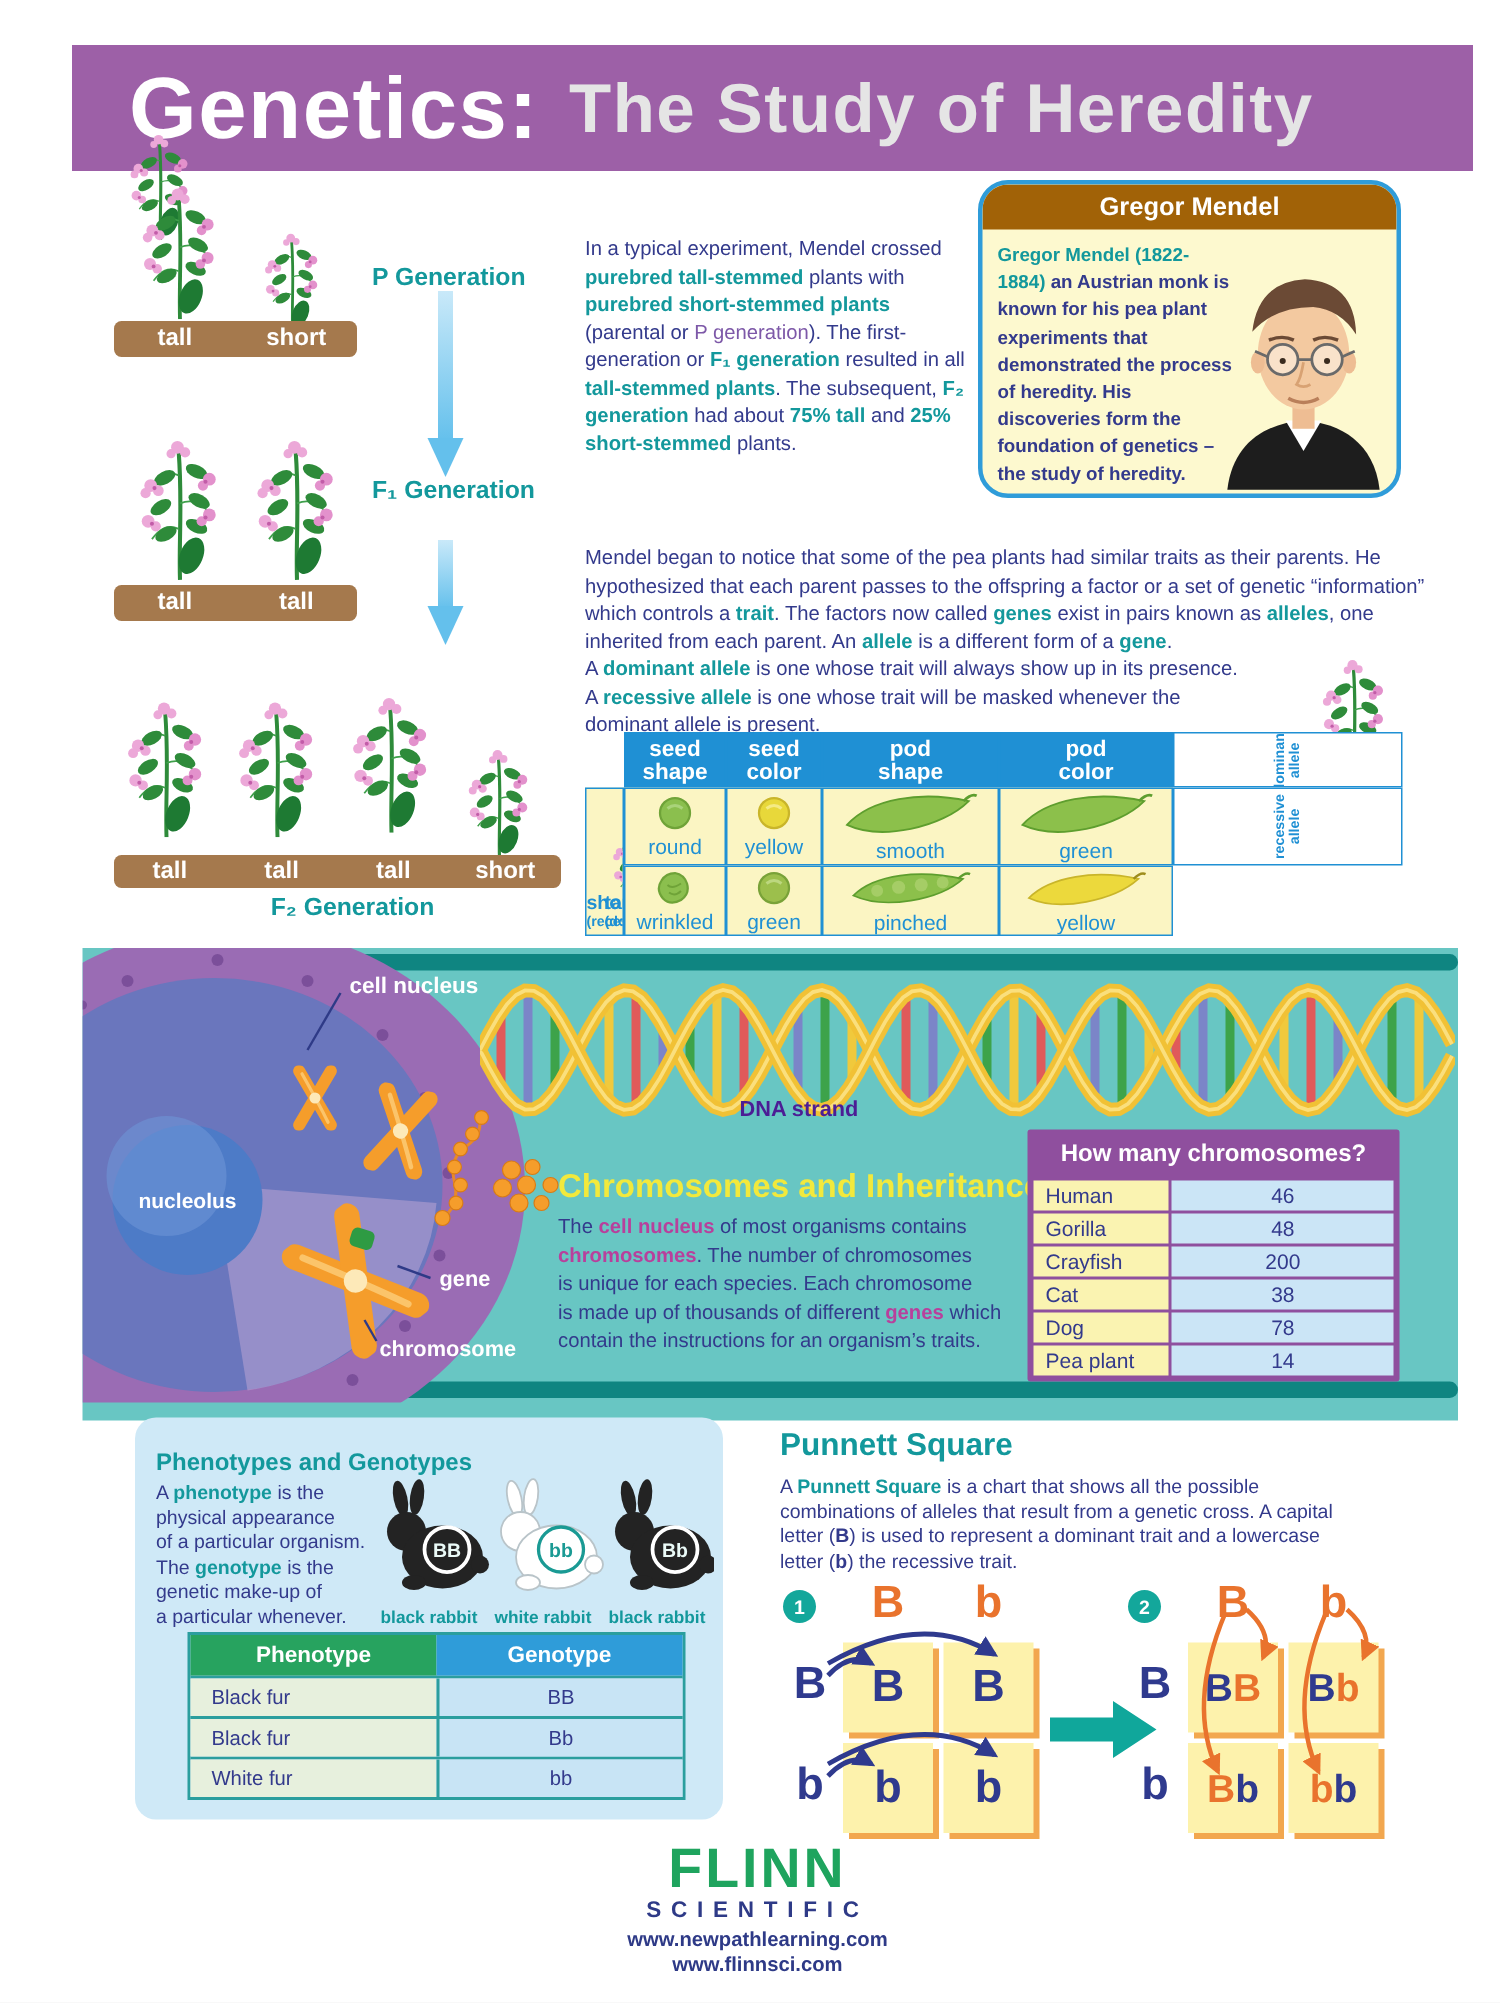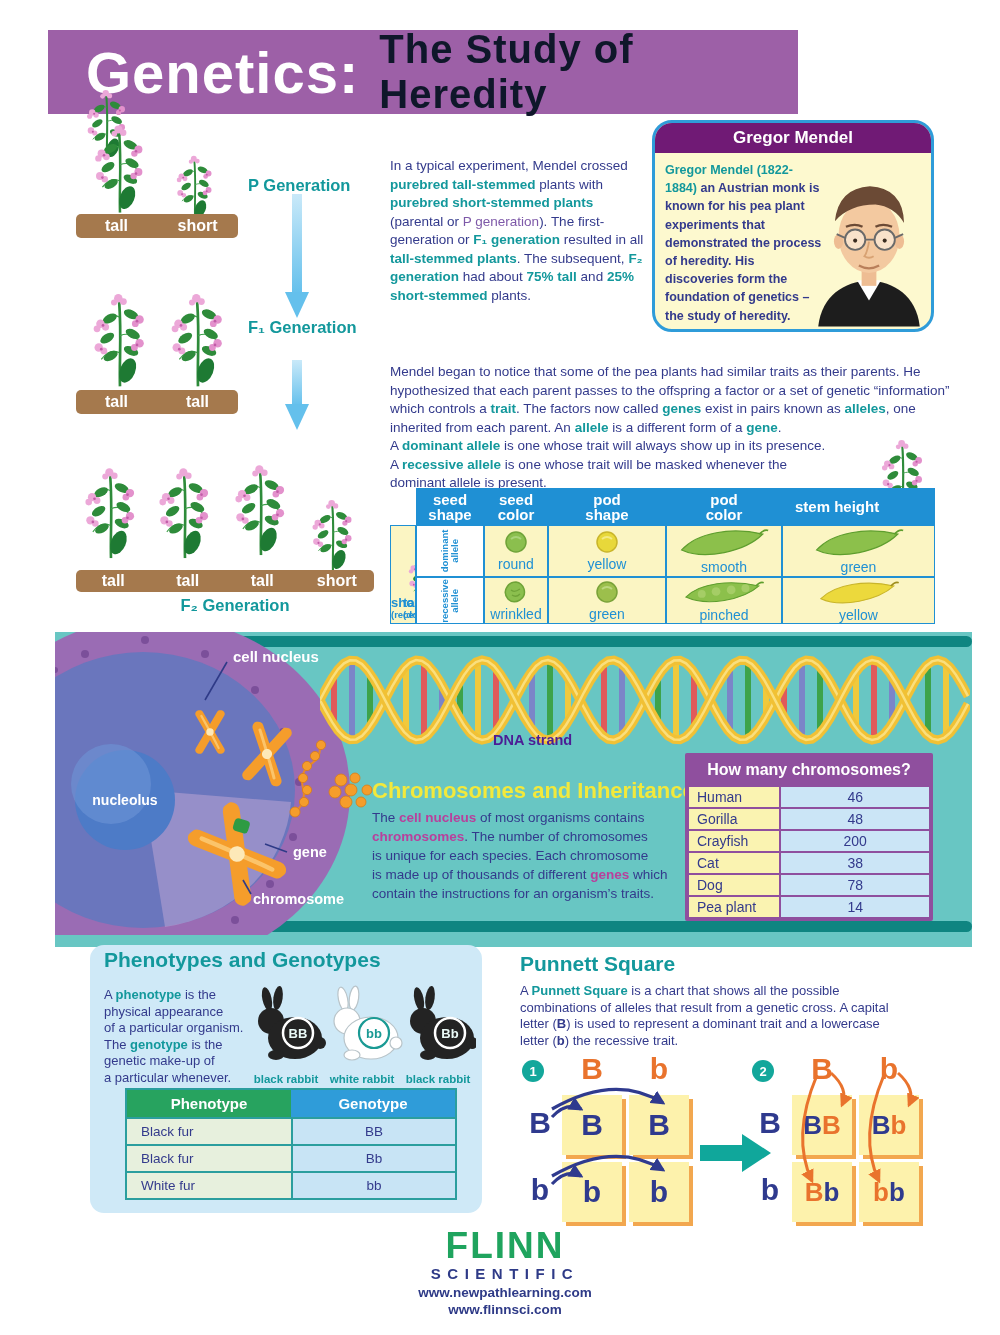--- a/index.html
+++ b/index.html
@@ -5,40 +5,40 @@
   :root{
     --navy:#333a8c; --teal:#13989c; --blue:#1f90d4; --purpleword:#7d58a8;
     --magenta:#b8409c; --orange:#e9732d; --pnavy:#2f3a8e; --banner:#9d60a7;
     --band:#68c6c3; --bandDark:#0f8581; --cream:#fbf5c3; --tablepurple:#8f4f9e;
   }
   *{box-sizing:border-box;margin:0;padding:0}
   body{background:#ffffff;font-family:"Liberation Sans",sans-serif;}
   #poster{position:relative;width:1000px;height:1335px;background:#fff;overflow:hidden;outline:1px solid #e3e3e3}
   .abs{position:absolute}
   
-  .banner{left:48px;top:30px;width:750px;height:84px;background:var(--banner);display:flex;align-items:center;padding-left:38px}
+  .banner{left:48px;top:30px;width:934px;height:84px;background:var(--banner);display:flex;align-items:center;padding-left:38px}
   .banner .t1{color:#fff;font-size:58px;font-weight:bold;letter-spacing:1px}
-  .banner .t2{color:#0f172a;font-size:40px;font-weight:bold;margin-left:20px;letter-spacing:1px}
+  .banner .t2{color:#e5e5e5;font-size:46px;font-weight:bold;margin-left:20px;letter-spacing:1px}
   
   .h-teal{color:var(--teal);font-weight:bold;font-size:23px}
   .para{color:var(--navy);font-size:13.5px;line-height:18.5px;white-space:pre-line}
   .seg-n{color:var(--navy)}
   .seg-t{color:var(--teal);font-weight:bold}
   .seg-p{color:var(--purpleword)}
   .seg-m{color:var(--magenta);font-weight:bold}
   .seg-b{color:var(--navy);font-weight:bold}
   .seg-nv{color:var(--pnavy)}
   .seg-or{color:var(--orange)}
   
   .soil{background:#a5794d;border-radius:5px;display:grid;align-items:center}
   .soil span{color:#fff;font-weight:bold;font-size:16px;text-align:center}
   .genlabel{color:var(--teal);font-weight:bold;font-size:16.5px}
   
   .gregor{left:652px;top:120px;width:282px;height:212px;background:#fdf9cf;border:3px solid #2f9cd9;border-radius:20px;overflow:hidden}
-  .gregor .bar{height:30px;background:#701a75;color:#fff;font-weight:bold;font-size:17px;display:flex;align-items:center;justify-content:center}
+  .gregor .bar{height:30px;background:#a16207;color:#fff;font-weight:bold;font-size:17px;display:flex;align-items:center;justify-content:center}
   .gregor .body{position:relative;height:179px}
   .gregor .txt{position:absolute;left:10px;top:8px;width:158px;font-size:12.5px;line-height:18.2px;font-weight:bold;color:var(--navy);white-space:pre-line}
   
   .traits{left:390px;top:488px;width:638px;display:grid;grid-template-columns:26px 68px 64px 118px 116px 153px;grid-template-rows:37px 52px 47px}
   .tcell{border:1px solid var(--blue);background:var(--cream);display:flex;flex-direction:column;align-items:center;justify-content:center}
   .thead{background:var(--blue);color:#fff;font-weight:bold;font-size:15px;line-height:15px;display:flex;align-items:center;justify-content:center;text-align:center;white-space:pre-line;border:1px solid var(--blue)}
   .tcorner{background:#fff;border:none}
   .rowlab{background:#fff;border:1px solid var(--blue);display:flex;align-items:center;justify-content:center;overflow:hidden}
   .rot{transform:rotate(-90deg);width:50px;font-size:9.5px;font-weight:bold;color:var(--blue);text-align:center;line-height:1.05}
   .tlabel{color:var(--blue);font-weight:normal;font-size:14px;margin-top:2px}
@@ -246,21 +246,20 @@
   <div class="abs traits">
     <div class="tcorner"></div>
     <div class="thead">seed
 shape</div>
     <div class="thead">seed
 color</div>
     <div class="thead">pod
 shape</div>
     <div class="thead">pod
 color</div>
-    <div class="thead" style="justify-content:flex-start;padding-left:12px">stem height</div>
 
     <div class="rowlab">
         <div class="rot">dominant allele</div>
       </div>
     <div class="tcell">
       <svg width="24" height="24">
           <circle cx="12" cy="12" r="10" fill="#8bbf4e" stroke="#6fa338" stroke-width="1.5"></circle>
           <path d="M7,9 Q12,5 17,9" stroke="#a9d37a" stroke-width="2" fill="none"></path>
         </svg>
       <div class="tlabel">round</div>
@@ -459,21 +458,21 @@
           <div class="c2">78</div>
         </div>
       <div class="chromrow">
           <div class="c1">Pea plant</div>
           <div class="c2">14</div>
         </div>
     </div>
   </div>
 
   <div class="abs phenobox">
-    <div class="h-teal" style="position:absolute;left:14px;top:3px;font-size:21px">Phenotypes and Genotypes</div>
+    <div class="h-teal" style="position:absolute;left:14px;top:22px;font-size:16px">Phenotypes and Genotypes</div>
     <div class="para" style="position:absolute;left:14px;top:42px;width:180px;font-size:13px;line-height:16.5px"><span class="seg-n">A </span><span class="seg-t">phenotype</span><span class="seg-n"> is the
 physical appearance
 of a particular organism.
 The </span><span class="seg-t">genotype</span><span class="seg-n"> is the
 genetic make-up of
 a particular whenever.</span></div>
 
     <svg style="position:absolute;left:158px;top:32px" width="228" height="96">
       <g transform="translate(0,8)">
           <g style="fill:#232323">

